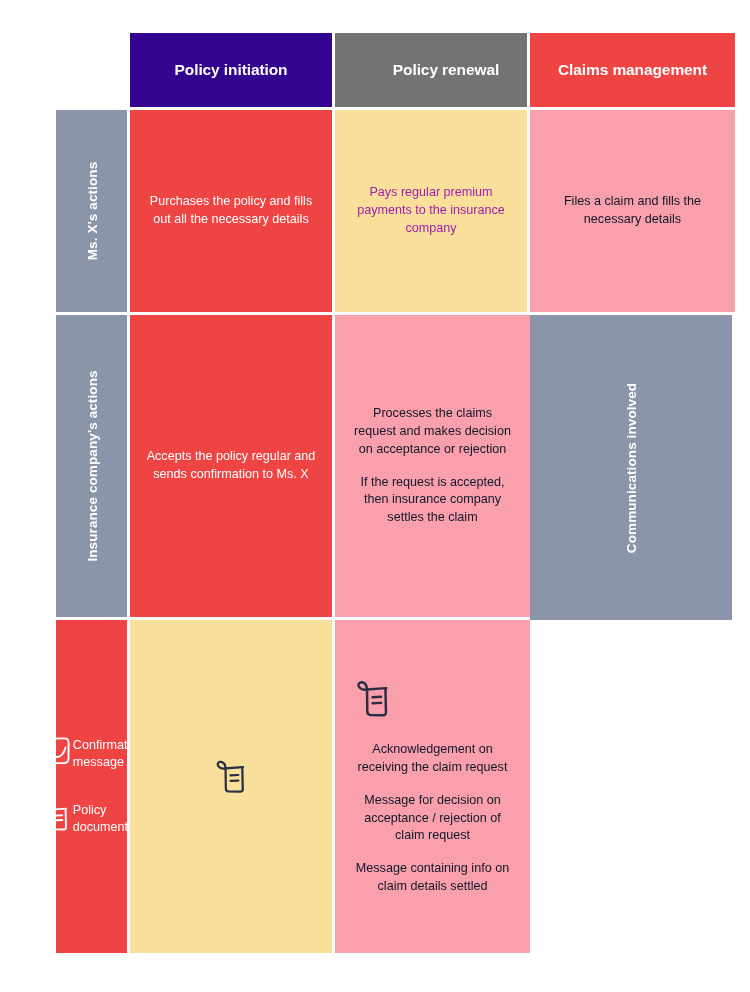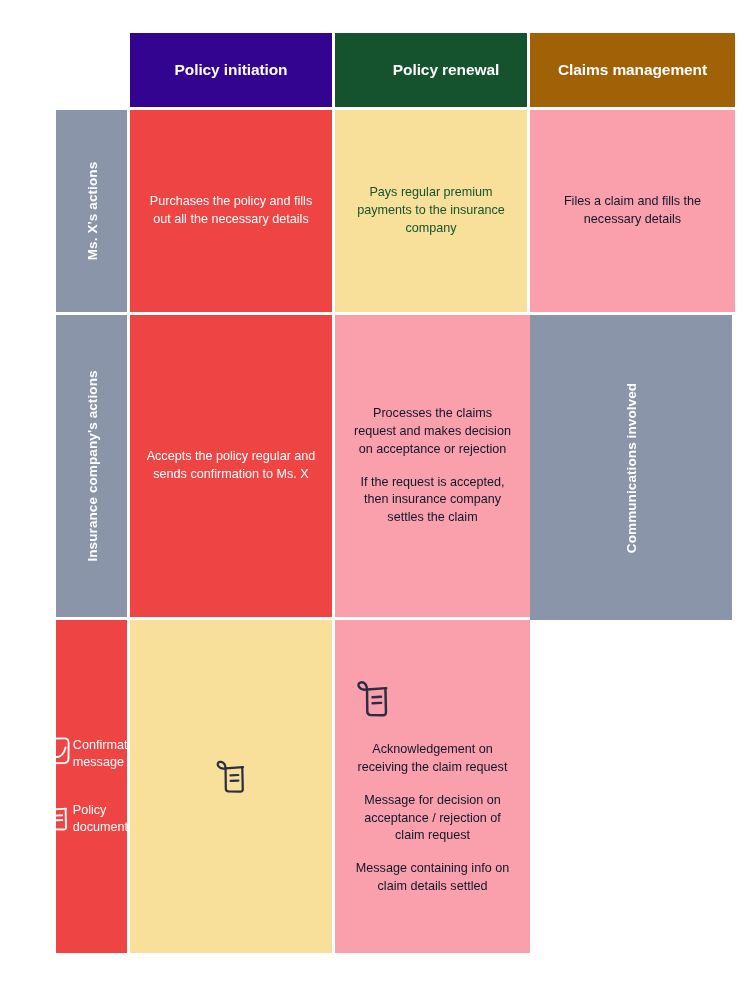--- a/index.html
+++ b/index.html
@@ -32,22 +32,22 @@
     font-weight: bold;
     font-size: 15.5px;
     letter-spacing: -0.1px;
     border-right: 3px solid #ffffff;
     border-bottom: 3px solid #ffffff;
     text-align: center;
     padding: 0 6px;
   }
   .colhead.last { border-right: none; }
   .ch-initiation { background: #330490; }
-  .ch-renewal    { background: #14532d; padding-left: 36px; }
-  .ch-claims     { background: #a16207; }
+  .ch-renewal    { background: #737373; padding-left: 36px; }
+  .ch-claims     { background: #ef4444; }
 
   
   .rowhead {
     background: #8B95A9;
     border-right: 3px solid #ffffff;
     border-bottom: 3px solid #ffffff;
     position: relative;
     overflow: hidden;
   }
   .rowhead.last { border-bottom: none; }
@@ -72,21 +72,21 @@
     padding: 10px 16px;
     border-right: 3px solid #ffffff;
     border-bottom: 3px solid #ffffff;
     font-size: 12.6px;
     line-height: 1.42;
   }
   .cell.last-col { border-right: none; }
   .cell.last-row { border-bottom: none; }
 
   .c-purple { background: #ef4444; color: #ffffff; }
-  .c-yellow { background: #F8E09B; color: #14532d; }
+  .c-yellow { background: #F8E09B; color: #a21caf; }
   .c-pink   { background: #FAA0AD; color: #0f172a; }
 
   .cell p { margin: 0; }
   .cell p + p { margin-top: 15px; }
 
   
   .icon-list {
     display: flex;
     flex-direction: column;
     gap: 26px;

